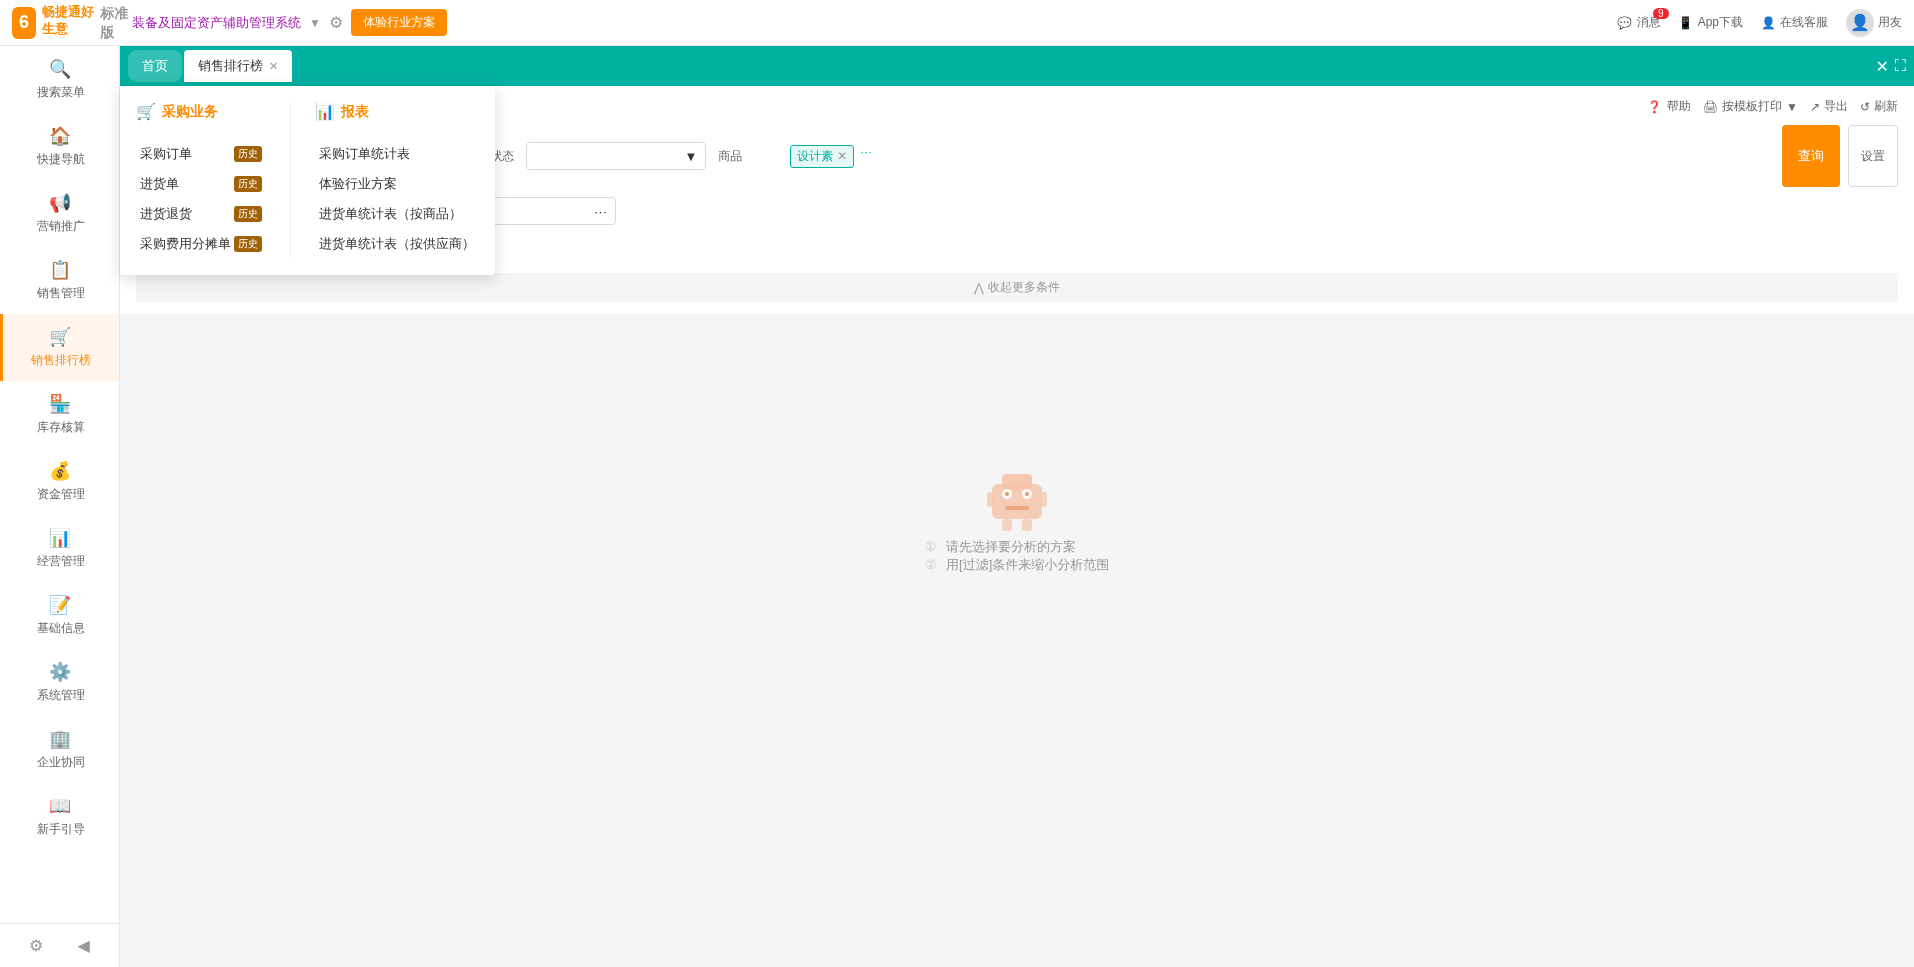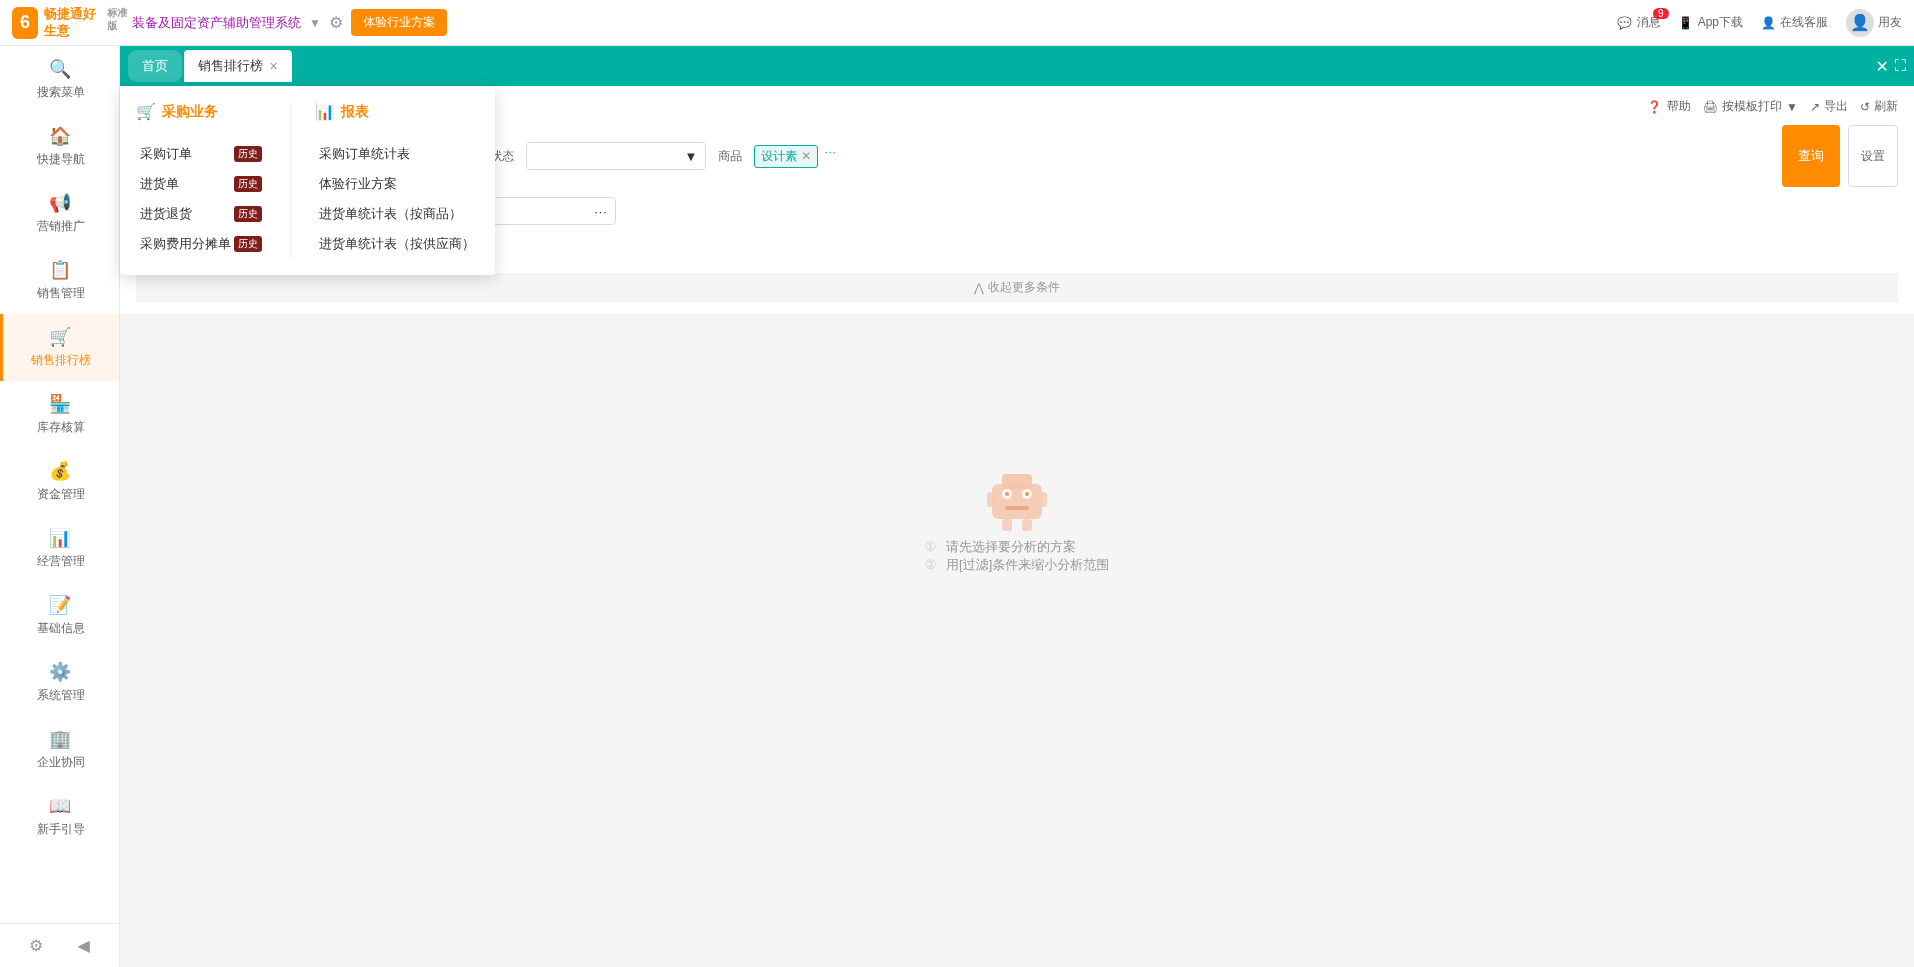--- a/index.html
+++ b/index.html
@@ -14,21 +14,21 @@
     .logo-area {
       width: 120px; display: flex; align-items: center; gap: 6px;
       color: #ff8c00; font-weight: bold; font-size: 12px;
     }
     .logo-icon {
       width: 32px; height: 32px; background: #ff8c00; border-radius: 6px;
       display: flex; align-items: center; justify-content: center; color: #fff; font-size: 18px; font-weight: bold;
     }
     .logo-text { display: flex; flex-direction: row; line-height: 1.3; }
     .logo-text .main { font-size: 13px; color: #ff8c00; }
-    .logo-text .sub { font-size: 10px; color: #999; }
+    .logo-text .sub { font-size: 14px; color: #999; }
     .system-title-area {
       flex: 1; display: flex; align-items: center; gap: 8px;
     }
     .system-title { font-size: 13px; color: #a21caf; }
     .dropdown-btn { background: none; border: none; cursor: pointer; color: #999; font-size: 12px; }
     .settings-btn { background: none; border: none; cursor: pointer; color: #999; font-size: 16px; }
     .industry-btn {
       background: #ff8c00; color: #fff; border: none; border-radius: 4px;
       padding: 5px 12px; font-size: 12px; cursor: pointer;
     }
@@ -86,21 +86,21 @@
       background: #fff; margin: 0; padding: 12px 16px;
     }
     .filter-row { display: flex; align-items: center; gap: 12px; margin-bottom: 10px; flex-wrap: wrap; }
     .filter-label { font-size: 12px; color: #666; white-space: nowrap; }
     .filter-input {
       border: 1px solid #d9d9d9; border-radius: 4px; padding: 4px 8px;
       font-size: 12px; height: 28px; color: #333;
     }
     .date-range { display: flex; align-items: center; gap: 4px; }
     .date-links { display: flex; gap: 8px; font-size: 12px; color: #00b0a0; cursor: pointer; }
-    .tag-container { display: flex; gap: 6px; align-items: flex-start; flex-wrap: wrap; }
+    .tag-container { display: flex; gap: 6px; align-items: flex-start; flex-wrap: wrap; margin-left: 36px; }
     .tag {
       background: #e6f7f5; border: 1px solid #00b0a0; color: #00b0a0;
       border-radius: 3px; padding: 2px 6px; font-size: 12px; display: flex; align-items: center; gap: 4px;
     }
     .tag-close { cursor: pointer; color: #999; }
     .more-link { color: #00b0a0; font-size: 12px; cursor: pointer; }
 
     .toolbar-right { margin-left: auto; display: flex; align-items: center; gap: 12px; }
     .toolbar-btn { background: none; border: none; cursor: pointer; color: #666; font-size: 12px; display: flex; align-items: center; gap: 4px; }
     .query-btn {
@@ -136,21 +136,21 @@
       display: flex; align-items: center; gap: 6px;
       font-size: 14px; color: #ff8c00; font-weight: bold; margin-bottom: 12px;
       padding-bottom: 6px;
     }
     .menu-column-title .title-icon { font-size: 16px; }
     .menu-item {
       display: flex; align-items: center; justify-content: space-between;
       padding: 6px 4px; font-size: 13px; color: #333; cursor: pointer; border-radius: 3px;
     }
     .menu-item-badge {
-      background: #7f1d1d; color: #fff; border-radius: 3px;
+      background: #a16207; color: #fff; border-radius: 3px;
       font-size: 10px; padding: 1px 4px;
     }
     .menu-divider-col { width: 1px; background: #f0f0f0; }
   </style>
 </head>
 <body>
 
 <div class="top-header">
   <div class="logo-area">
     <div class="logo-icon">6</div>

